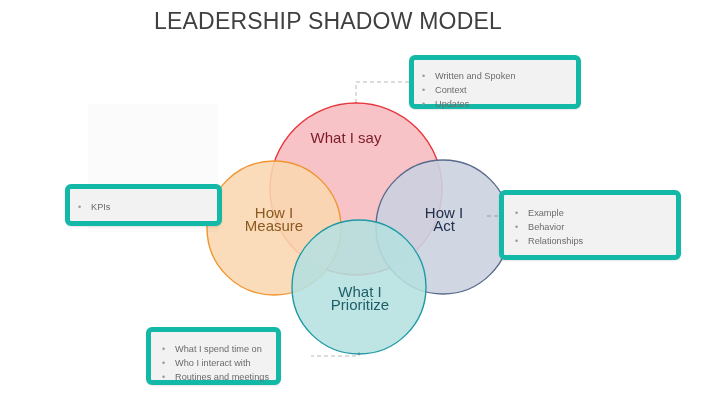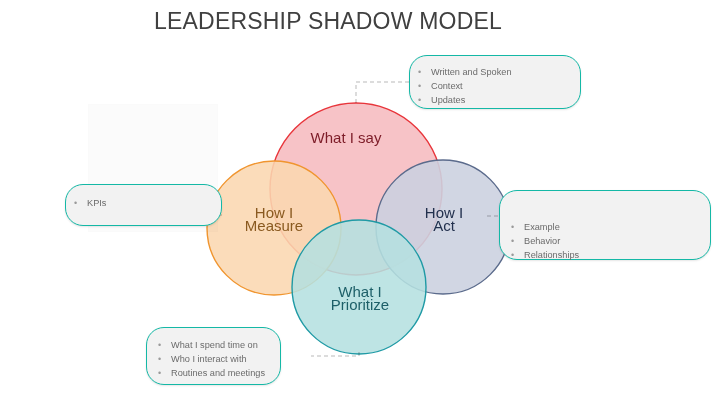--- a/index.html
+++ b/index.html
@@ -39,22 +39,22 @@
     width: 128px;
     height: 126px;
     background: #fbfbfb;
     border: 1px solid #fafafa;
   }
   
   .callout {
     position: absolute;
     box-sizing: border-box;
     background: #f2f2f2;
-    border: 1px solid #14b8a6;
-    border-radius: 18px;
+    border: 5px solid #14b8a6;
+    border-radius: 6px;
     box-shadow: 0 1px 2px rgba(0,0,0,0.10);
   }
   .callout ul {
     margin: 0;
     padding: 0;
     list-style: none;
   }
   .callout li {
     position: relative;
     font-size: 9.2px;
@@ -66,21 +66,21 @@
   .callout li::before {
     content: "\2022";
     position: absolute;
     left: 8px;
     top: -0.5px;
     font-size: 9px;
     color: #9a9a9a;
   }
   #box-say   { left: 409px; top: 55px;  width: 172px; height: 54px;  padding: 9px 0 0 0; }
   #box-meas  { left: 65px;  top: 184px; width: 157px; height: 42px;  padding: 11px 0 0 0; }
-  #box-act   { left: 499px; top: 190px; width: 212px; height: 70px;  padding: 29px 0 0 0; }
+  #box-act   { left: 499px; top: 190px; width: 182px; height: 70px;  padding: 11px 0 0 0; }
   #box-prio  { left: 146px; top: 327px; width: 135px; height: 58px;  padding: 10px 0 0 0; }
   #box-prio li, #box-act li { padding-left: 24px; }
   #box-prio li::before, #box-act li::before { left: 11px; }
 
   
   #venn {
     position: absolute;
     left: 0; top: 0;
   }
   .circle-label {

